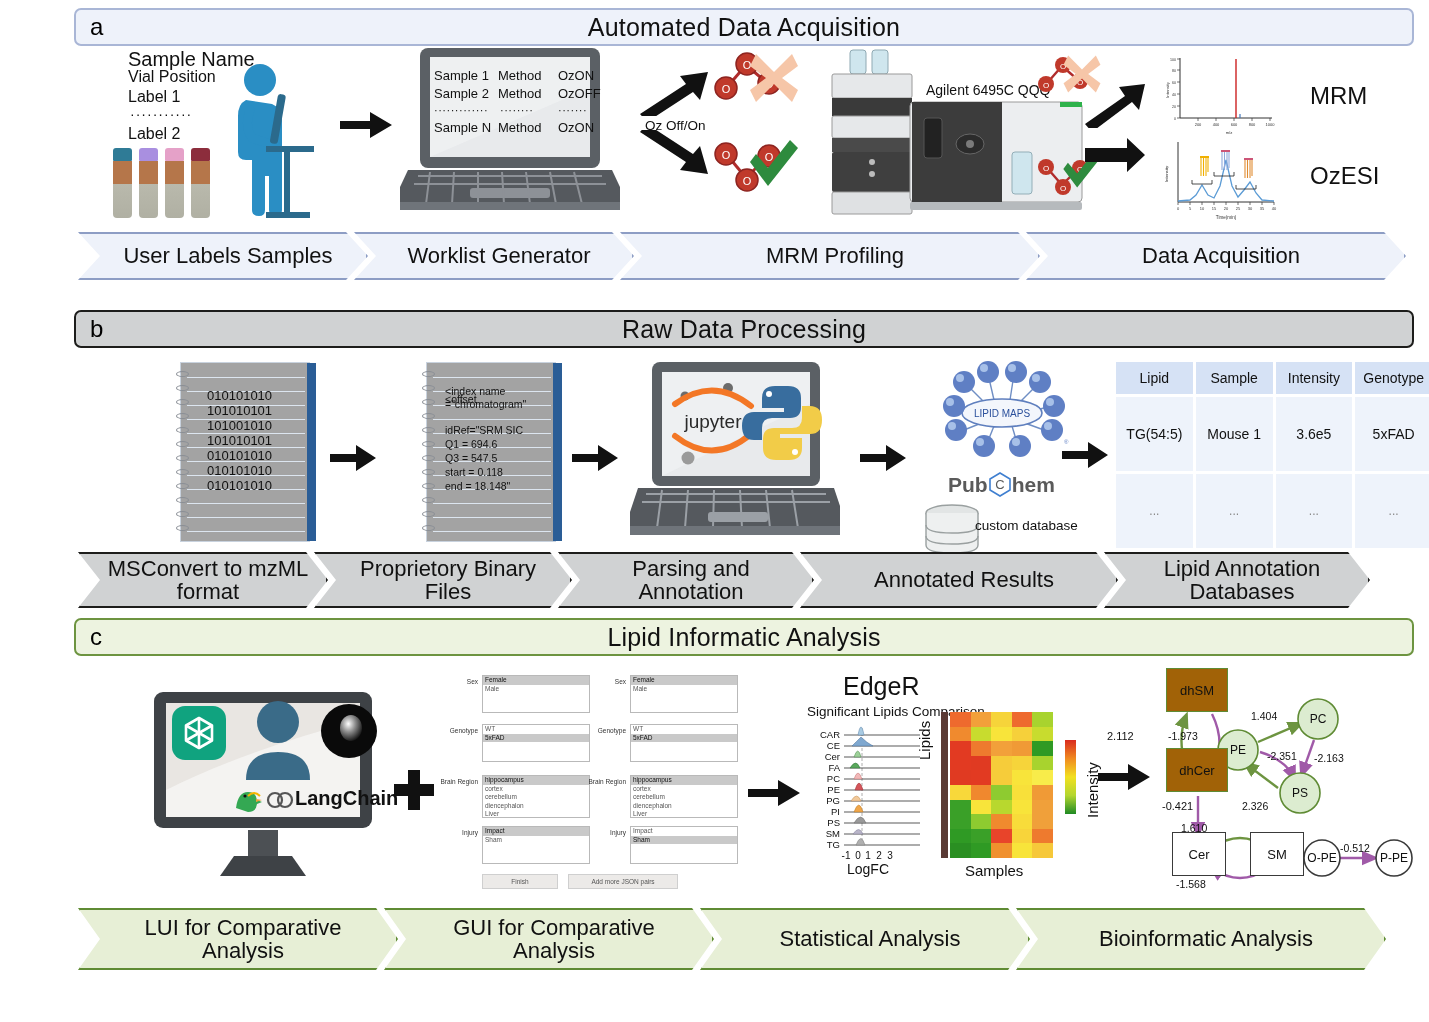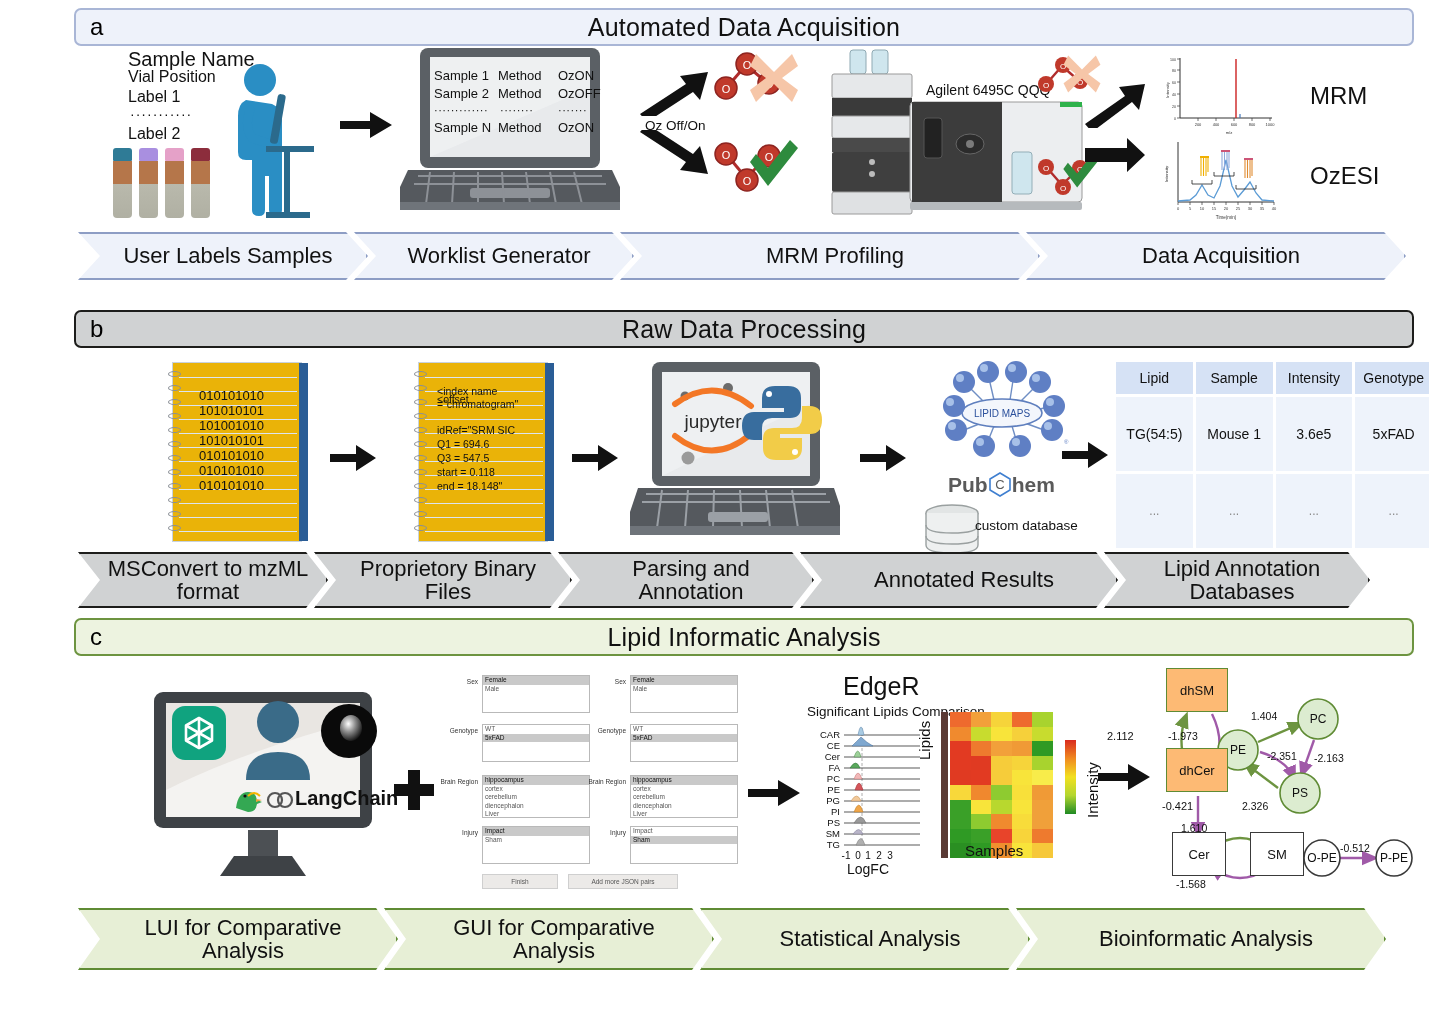--- a/index.html
+++ b/index.html
@@ -73,22 +73,23 @@
 
   
   .vial { position: absolute; width: 19px; }
   .vial .cap { height: 13px; border-radius: 3px 3px 1px 1px; }
   .vial .neck { height: 5px; background: #b5764a; }
   .vial .body { height: 52px; background: linear-gradient(to bottom,#b5764a 0%,#b5764a 34%,#b9b9ac 34%,#b0b0a3 100%); border-radius: 0 0 4px 4px; }
 
   
   .notebook {
     position: absolute;
-    background: #eab308;
+    background: #a3a3a3;
     border: 1.5px solid #c8d2de;
+    margin-left: 8px;
   }
   .nb-spine { position: absolute; right: -7px; top: 0; bottom: 0; width: 9px; background: #2a5d96; }
   .nb-lines { position: absolute; inset: 0; }
   .nb-line { position: absolute; left: 6px; right: 4px; height: 1px; background: #dce5ef; }
   .nb-ring { position: absolute; left: -5px; width: 13px; height: 6px; border: 1.6px solid #8a8f96; border-radius: 50%; background: transparent; }
   .nb-text { position: absolute; font-size: 10.5px; line-height: 12.4px; color: #111; white-space: pre; }
 
   
   .dtable { position: absolute; display: grid; gap: 3px; }
   .dcell {
@@ -108,21 +109,21 @@
 
   
   .heat { position: absolute; display: grid; }
   .heat div { width: 100%; height: 100%; }
 
   
   .node-rect {
     position: absolute; display: flex; align-items: center; justify-content: center;
     font-size: 13px; color: #111;
   }
-  .node-green { background: #fdba74; border: 1.6px solid #5f8b34; }
+  .node-green { background: #a16207; border: 1.6px solid #5f8b34; }
   .node-white { background: #ffffff; border: 1.6px solid #3a3a3a; }
   .edge-lbl { position: absolute; font-size: 11px; color: #111; white-space: nowrap; }
 </style>
 </head>
 <body>
 
 <div id="root">
 
   <div class="panel-bar bar-a" style="left:74px; top:8px; width:1340px;">
     <span class="letter">a</span>
@@ -835,21 +836,21 @@
       <div style="background:#f8d43a"></div>
       <div style="background:#ee7a2e"></div>
     <div style="background:#2a8f22"></div>
       <div style="background:#2f9a24"></div>
       <div style="background:#f0902e"></div>
       <div style="background:#f8e43a"></div>
       <div style="background:#f6c83a"></div>
   </div>
   <div style="position:absolute; left:941px; top:712px; width:7px; height:146px; background:#5a3a34;"></div>
   <div class="txt" style="left:916px; top:760px; font-size:15px; transform:rotate(-90deg); transform-origin:left top;">Lipids</div>
-  <div class="txt" style="left:965px; top:842px; font-size:15px;">Samples</div>
+  <div class="txt" style="left:965px; top:862px; font-size:15px;">Samples</div>
   <div style="position:absolute; left:1065px; top:740px; width:11px; height:74px;
        background:linear-gradient(to bottom,#d92b1e,#f08a20,#f2e020,#b3d62f,#1f8a24);"></div>
   <div class="txt" style="left:1084px; top:818px; font-size:15px; transform:rotate(-90deg); transform-origin:left top;">Intensity</div>
 
   <svg class="arrow" style="left:1098px; top:762px;" width="52" height="30" viewBox="0 0 52 30">
     <path d="M0 11 L30 11 L30 2 L52 15 L30 28 L30 19 L0 19 Z" fill="#111"></path>
   </svg>
 
   <svg style="position:absolute;left:1150px;top:662px;" width="280" height="230" viewBox="0 0 280 230">
     <defs>

